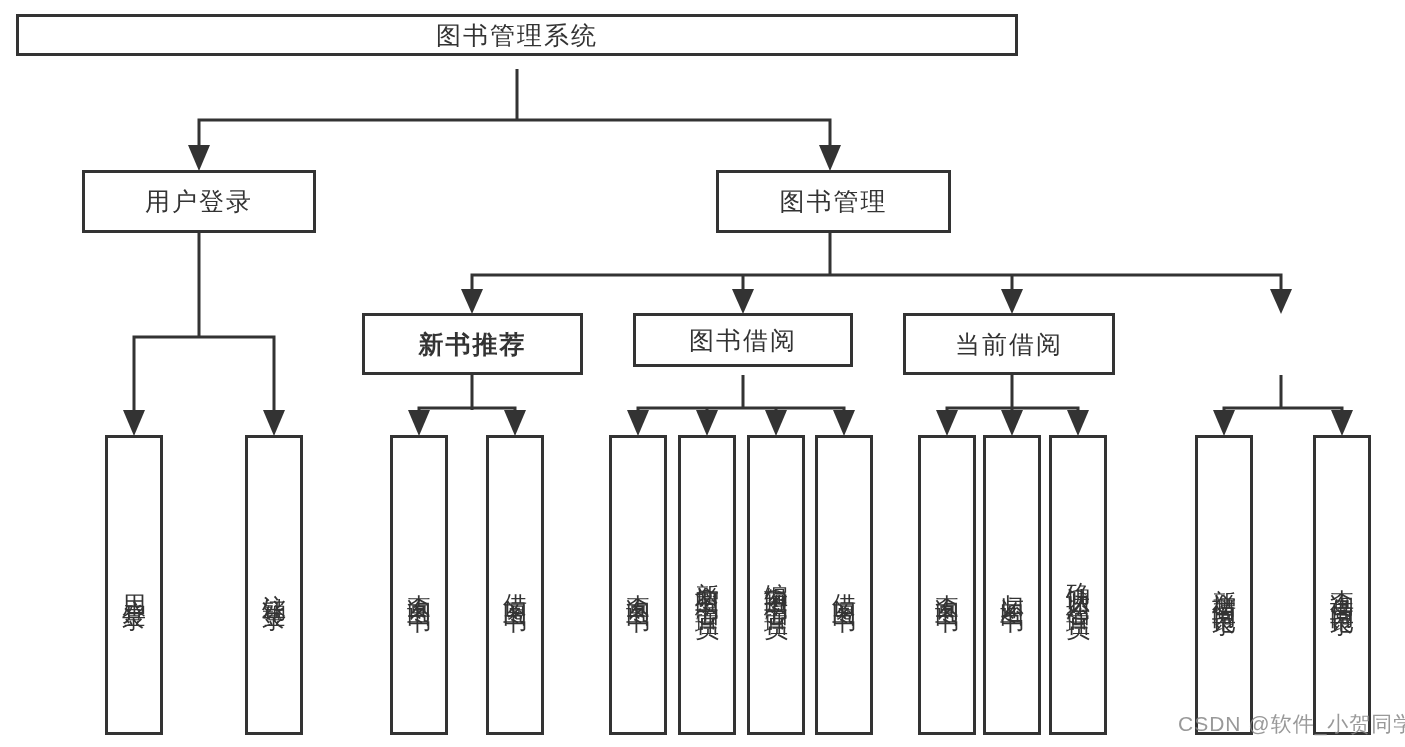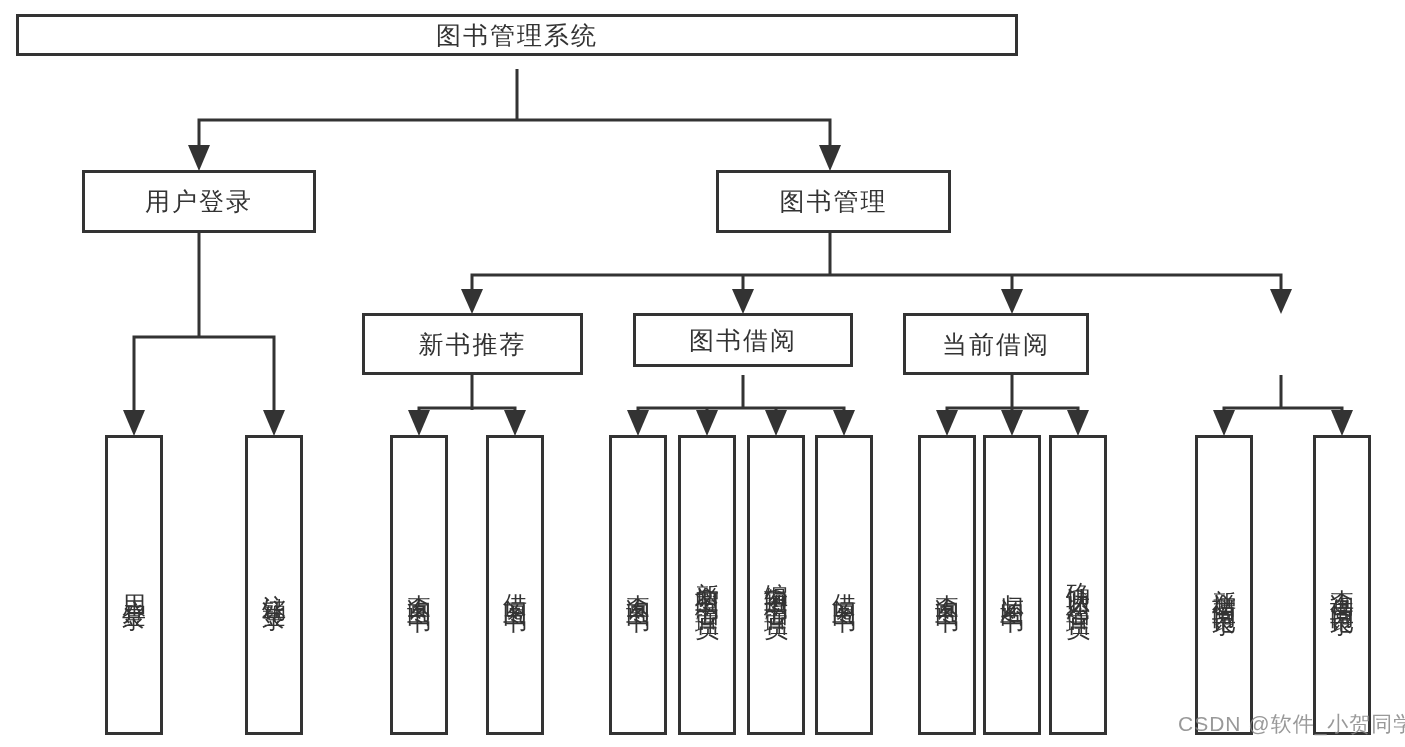--- a/index.html
+++ b/index.html
@@ -97,23 +97,23 @@
       <polygon points="1213,410 1235,410 1224,436"></polygon>
       <polygon points="1331,410 1353,410 1342,436"></polygon>
     </g>
   </svg>
 
   <div class="node hbox" style="left:16px; top:14px; width:1002px; height:42px;">图书管理系统</div>
 
   <div class="node hbox" style="left:82px; top:170px; width:234px; height:63px;">用户登录</div>
   <div class="node hbox" style="left:676px; top:170px; width:235px; height:63px;margin-left:40px;">图书管理</div>
 
-  <div class="node hbox" style="left:362px; top:313px; width:221px; height:62px;">新书推荐</div>
+  <div class="node hbox" style="left:362px; top:313px; width:221px; height:62px;font-weight:bold;">新书推荐</div>
   <div class="node hbox" style="left:633px; top:313px; width:220px; height:54px;">图书借阅</div>
-  <div class="node hbox" style="left:903px; top:313px; width:186px; height:62px;">当前借阅</div>
+  <div class="node hbox" style="left:903px; top:313px; width:212px; height:62px;">当前借阅</div>
 
   <div class="node vbox" style="left:105px;">用户登录</div>
   <div class="node vbox" style="left:245px;">注销登录</div>
 
   <div class="node vbox" style="left:390px;">查询图书</div>
   <div class="node vbox" style="left:486px;">借阅图书</div>
 
   <div class="node vbox" style="left:609px;">查询图书</div>
   <div class="node vbox" style="left:678px;">新增图书（管理员）</div>
   <div class="node vbox" style="left:747px;">编辑图书（管理员）</div>

